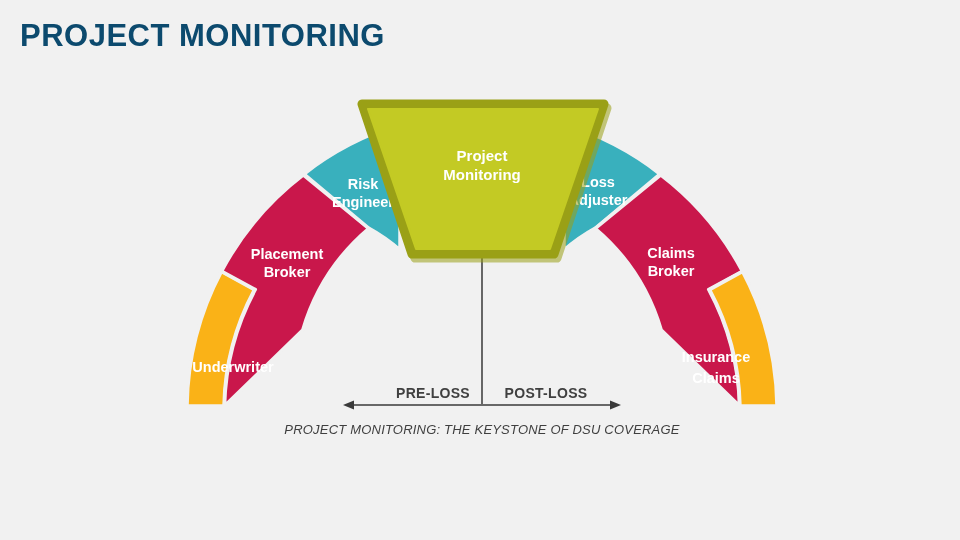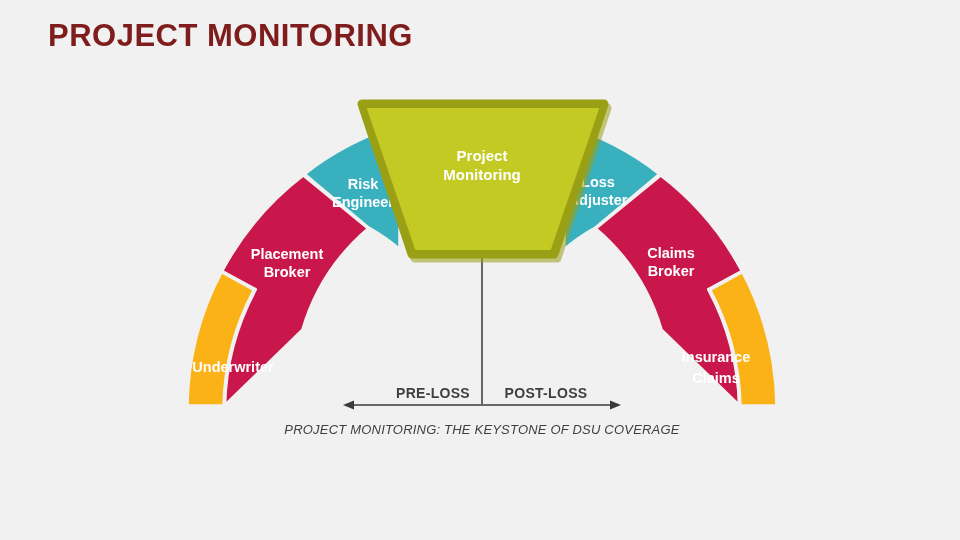--- a/index.html
+++ b/index.html
@@ -13,26 +13,26 @@
   }
   #slide {
     position: relative;
     width: 960px;
     height: 540px;
     background: #f1f1f1;
     overflow: hidden;
   }
   #page-title {
     position: absolute;
-    left: 48px;
+    left: 20px;
     top: 18px;
     font-size: 31px;
     font-weight: bold;
     letter-spacing: 0.5px;
-    color: #7f1d1d;
+    color: #0c4a6e;
     font-family: "Liberation Sans", sans-serif;
   }
   #diagram {
     position: absolute;
     left: 0;
     top: 0;
     width: 960px;
     height: 540px;
   }
   .seg-label {

